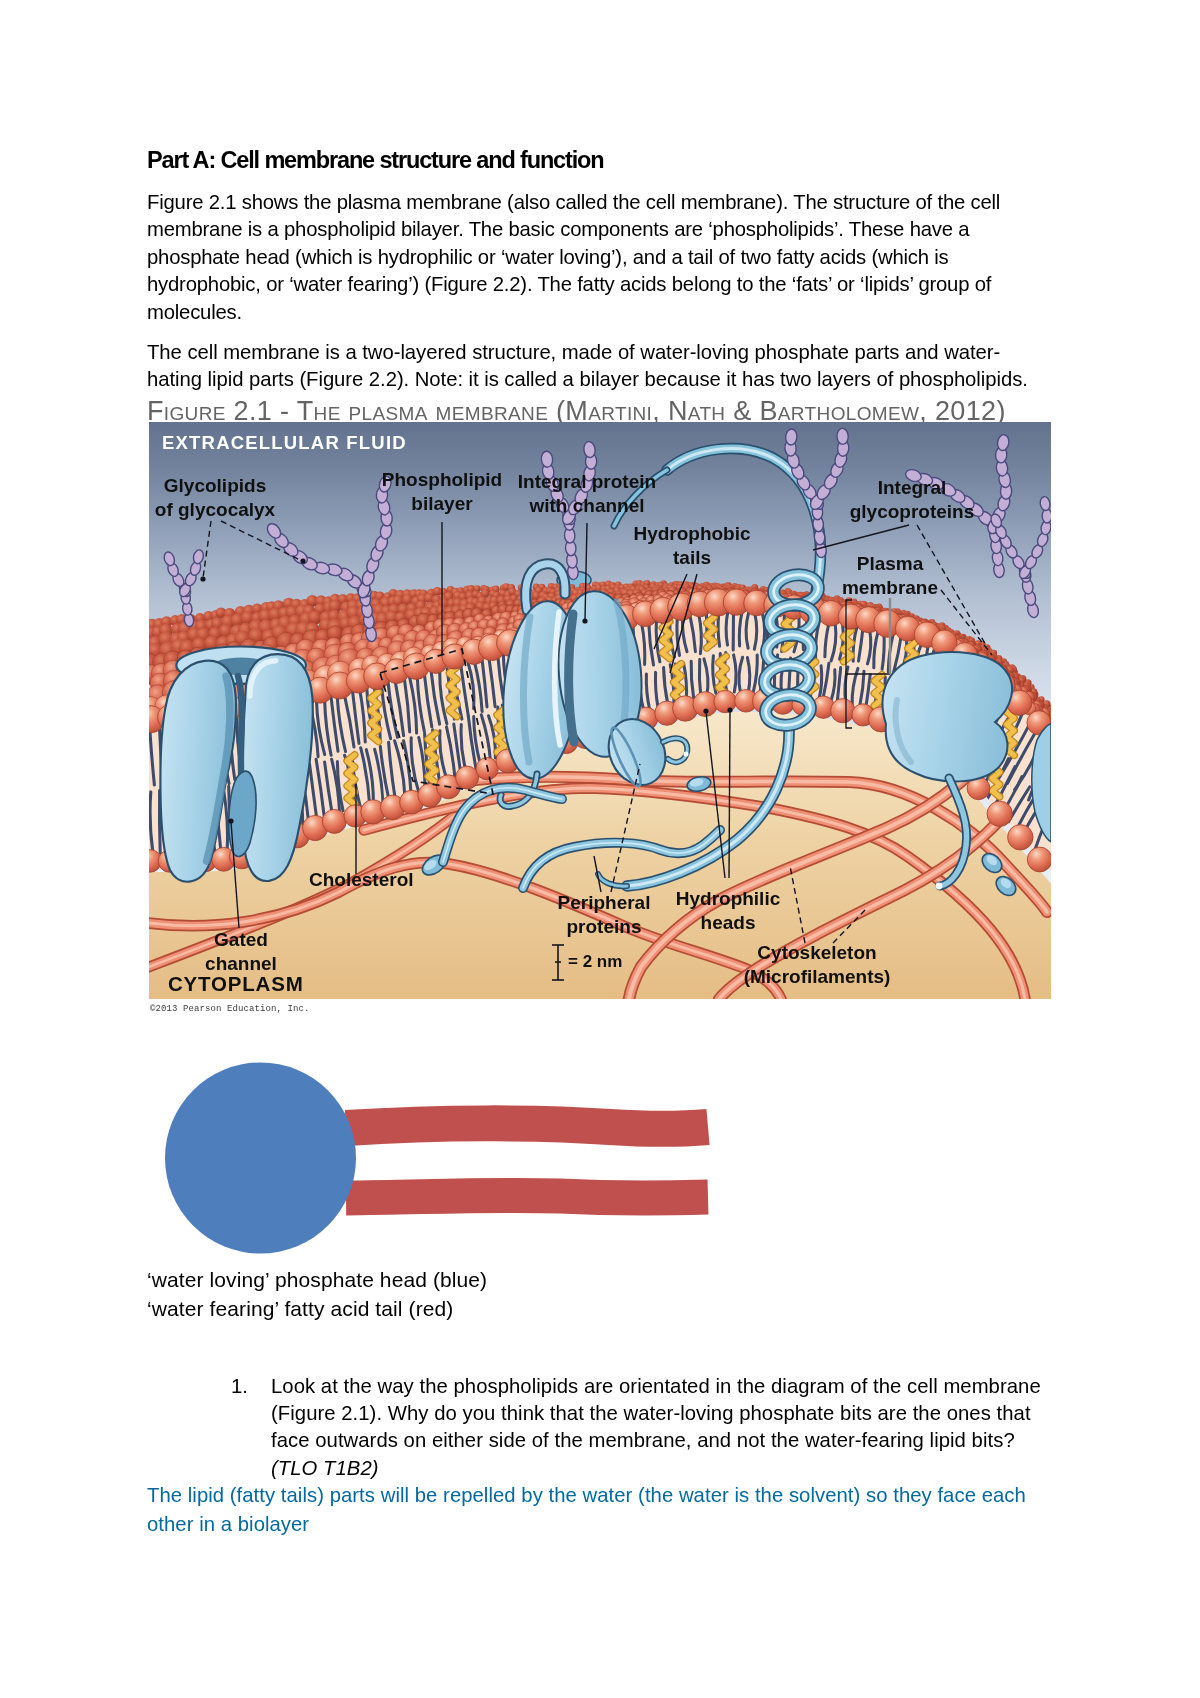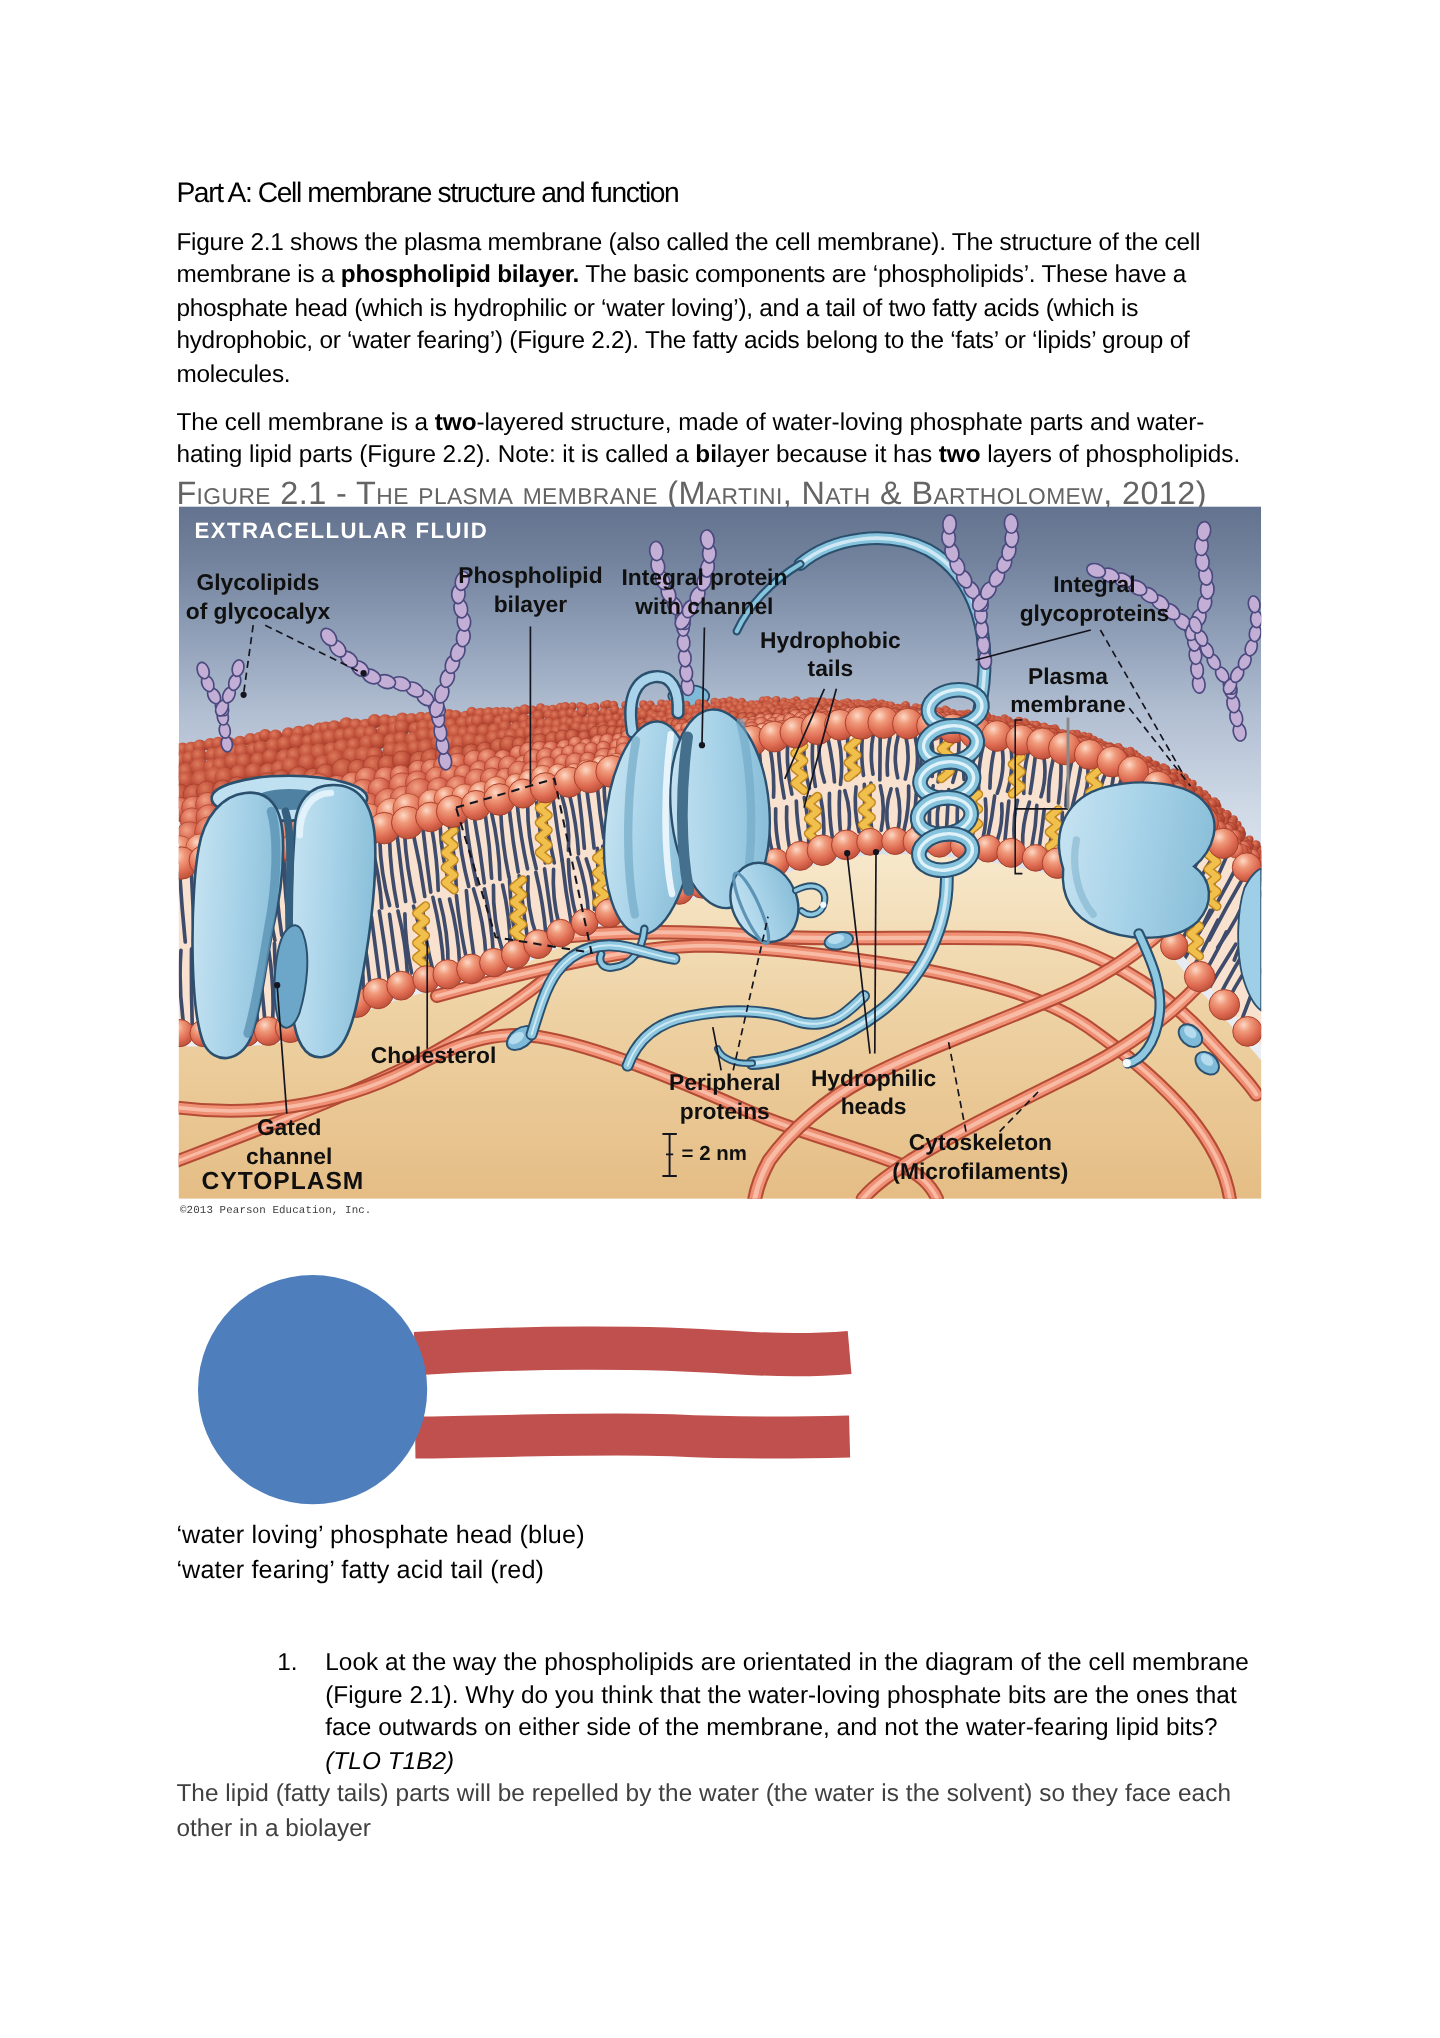--- a/index.html
+++ b/index.html
@@ -1,21 +1,21 @@
 <!DOCTYPE html>
 <html><head><meta charset="utf-8">
 <style>
 html,body{margin:0;padding:0;background:#ffffff;}
 body{width:1200px;height:1698px;position:relative;font-family:"Liberation Sans",sans-serif;color:#000;}
 .abs{position:absolute;}
-b{font-weight:bold;}
+b{font-weight:normal;}
 </style></head>
 <body>
 
-<div class="abs" style="left:147px;top:147px;font-size:23.5px;font-weight:normal;letter-spacing:-1.15px;">Part A: Cell membrane structure and function</div>
+<div class="abs" style="left:147px;top:147px;font-size:23.5px;font-weight:bold;letter-spacing:-1.15px;">Part A: Cell membrane structure and function</div>
 
 <div class="abs" style="left:147px;top:177px;font-size:20.3px;line-height:27.4px;letter-spacing:-0.2px;white-space:nowrap;margin-top:12px;">
 Figure 2.1 shows the plasma membrane (also called the cell membrane). The structure of the cell<br>
 membrane is a <b>phospholipid bilayer.</b> The basic components are ‘phospholipids’. These have a<br>
 phosphate head (which is hydrophilic or ‘water loving’), and a tail of two fatty acids (which is<br>
 hydrophobic, or ‘water fearing’) (Figure 2.2). The fatty acids belong to the ‘fats’ or ‘lipids’ group of<br>
 molecules.</div>
 
 <div class="abs" style="left:147px;top:339px;font-size:20.3px;line-height:27.4px;letter-spacing:-0.05px;white-space:nowrap;">
 The cell membrane is a <b>two</b>-layered structure, made of water-loving phosphate parts and water-<br>
@@ -1800,15 +1800,15 @@
 ‘water loving’ phosphate head (blue)<br>
 ‘water fearing’ fatty acid tail (red)</div>
 
 <div class="abs" style="left:231px;top:1373px;font-size:20.3px;line-height:27.2px;letter-spacing:0.05px;white-space:nowrap;">1.</div>
 <div class="abs" style="left:271px;top:1373px;font-size:20.3px;line-height:27.2px;letter-spacing:0.05px;white-space:nowrap;">
 Look at the way the phospholipids are orientated in the diagram of the cell membrane<br>
 (Figure 2.1). Why do you think that the water-loving phosphate bits are the ones that<br>
 face outwards on either side of the membrane, and not the water-fearing lipid bits?<br>
 <i>(TLO T1B2)</i></div>
 
-<div class="abs" style="left:147px;top:1481px;font-size:20.3px;line-height:29.3px;letter-spacing:0.05px;color:#404040;white-space:nowrap;">
+<div class="abs" style="left:147px;top:1481px;font-size:20.3px;line-height:29.3px;letter-spacing:0.05px;color:#0369a1;white-space:nowrap;">
 The lipid (fatty tails) parts will be repelled by the water (the water is the solvent) so they face each<br>
 other in a biolayer</div>
 
 </body></html>

